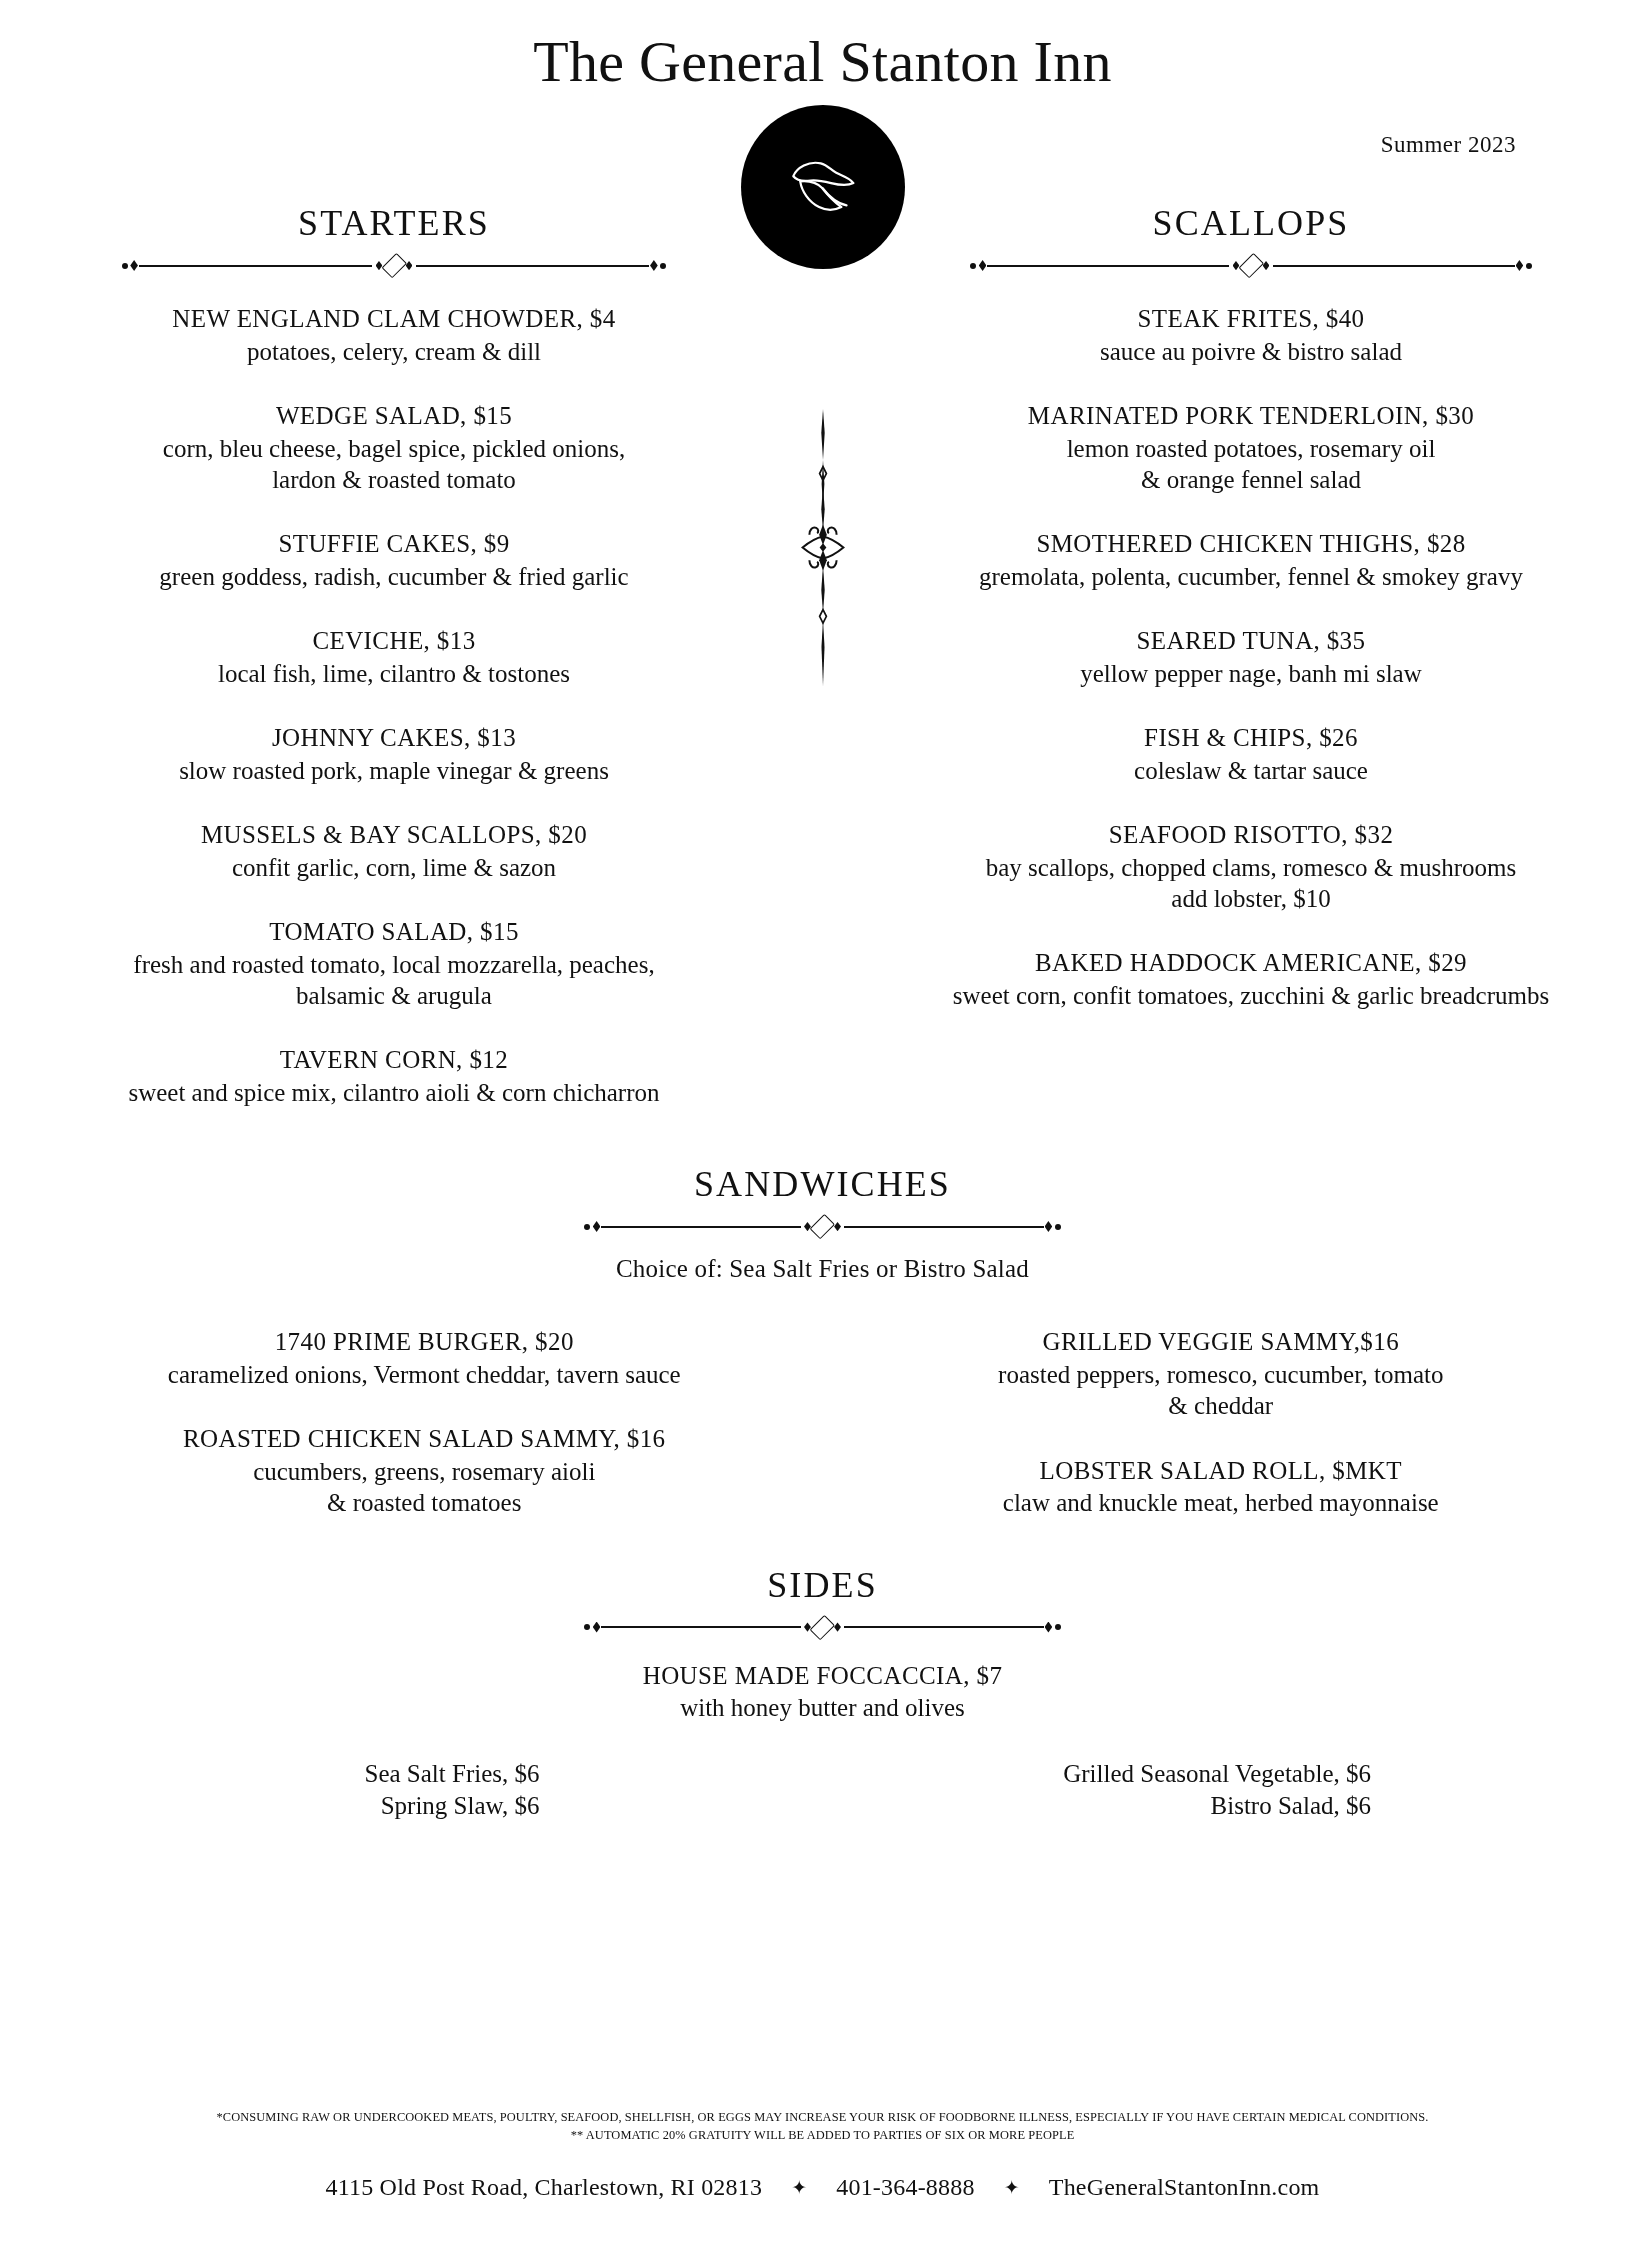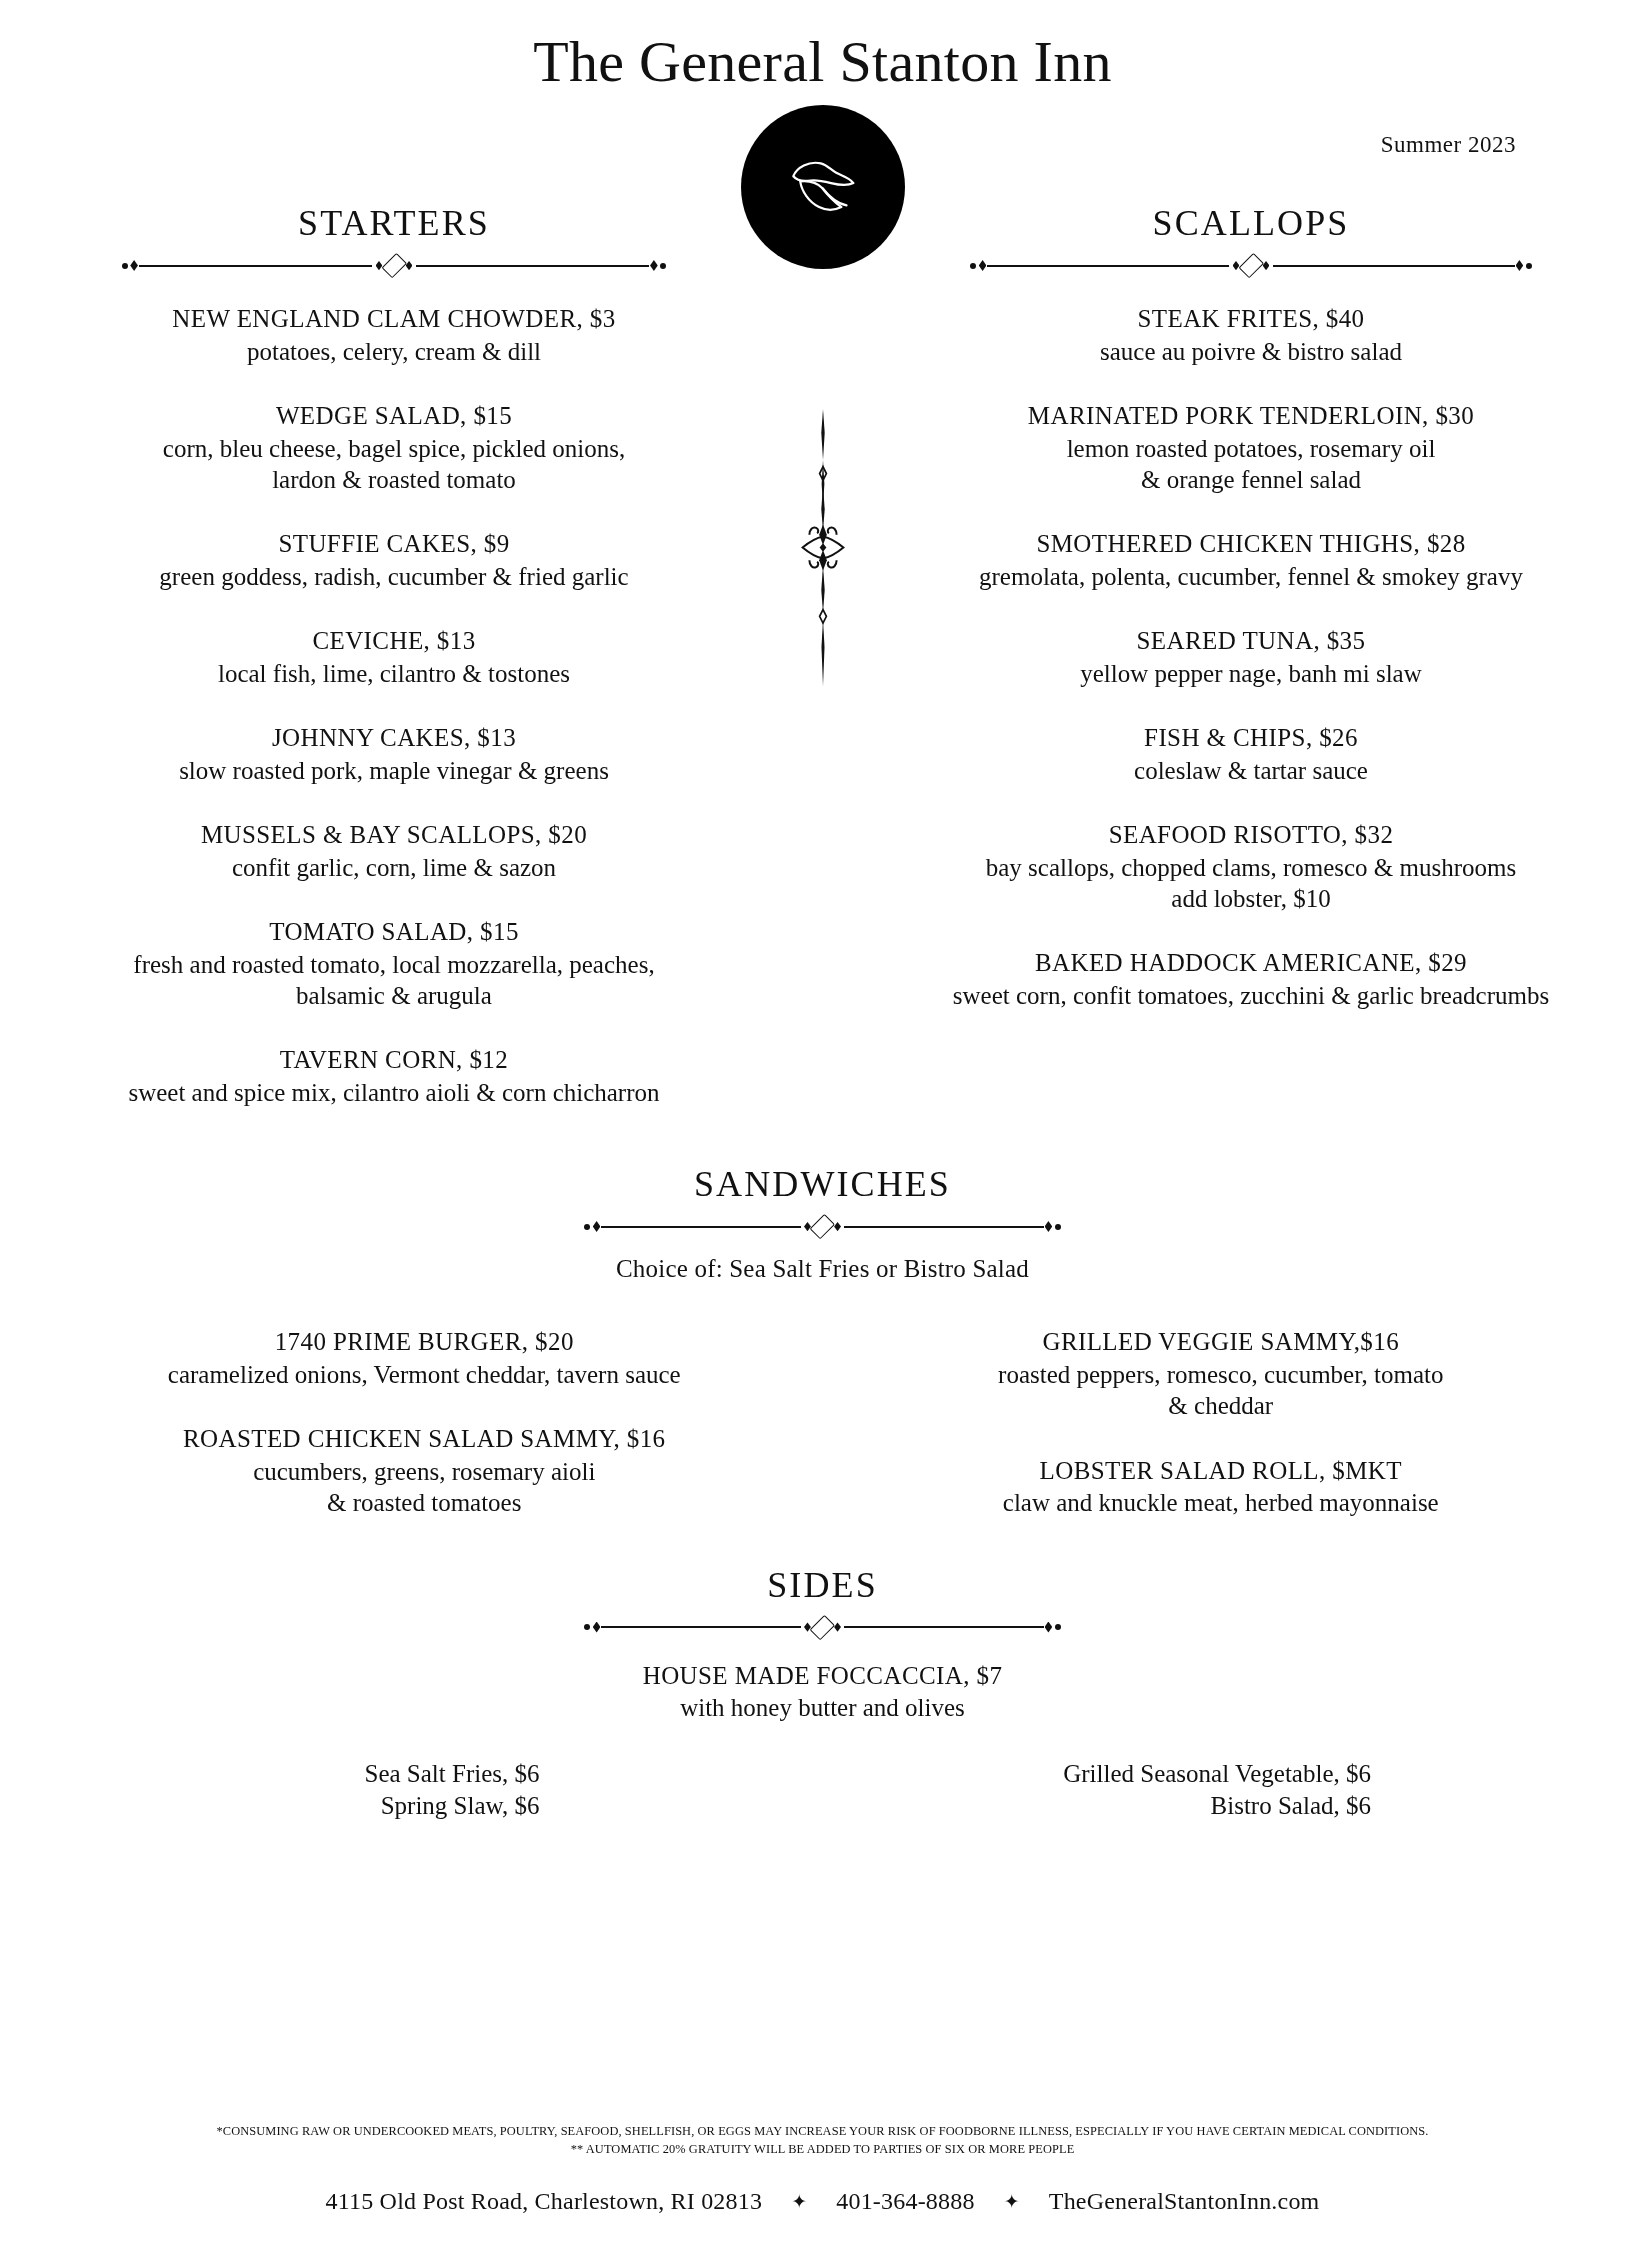--- a/index.html
+++ b/index.html
@@ -178,21 +178,21 @@
     line-height: 1.28;
   }
   .side-col-left  { text-align: right;  padding-right: 283px; }
   .side-col-right { text-align: right;  padding-right: 248px; }
   .side-line { display: block; white-space: nowrap; }
 
   
   .footer {
     position: absolute;
     left: 0; right: 0;
-    bottom: 46px;
+    bottom: 60px;
   }
   .disclaimer {
     text-align: center;
     font-size: 12.4px;
     letter-spacing: 0.1px;
     line-height: 1.5;
   }
   .disclaimer .dl { display: block; white-space: nowrap; }
   .contact {
     display: flex;
@@ -271,21 +271,21 @@
             <span class="small"></span>
           </span>
         <span class="line"></span>
         <span class="cap">
             <span class="dia"></span>
             <span class="dot"></span>
           </span>
       </div>
       <div>
         <div class="item">
-          <div class="item-name">NEW ENGLAND  CLAM CHOWDER, $3</div>
+          <div class="item-name">NEW ENGLAND  CLAM CHOWDER, $4</div>
           <div class="item-desc">
             <span class="dline">potatoes, celery, cream &amp; dill</span>
           </div>
         </div>
         <div class="item">
           <div class="item-name">WEDGE SALAD, $15</div>
           <div class="item-desc">
             <span class="dline">corn, bleu cheese, bagel spice, pickled onions,</span>
             <span class="dline">lardon &amp; roasted tomato</span>
           </div>

